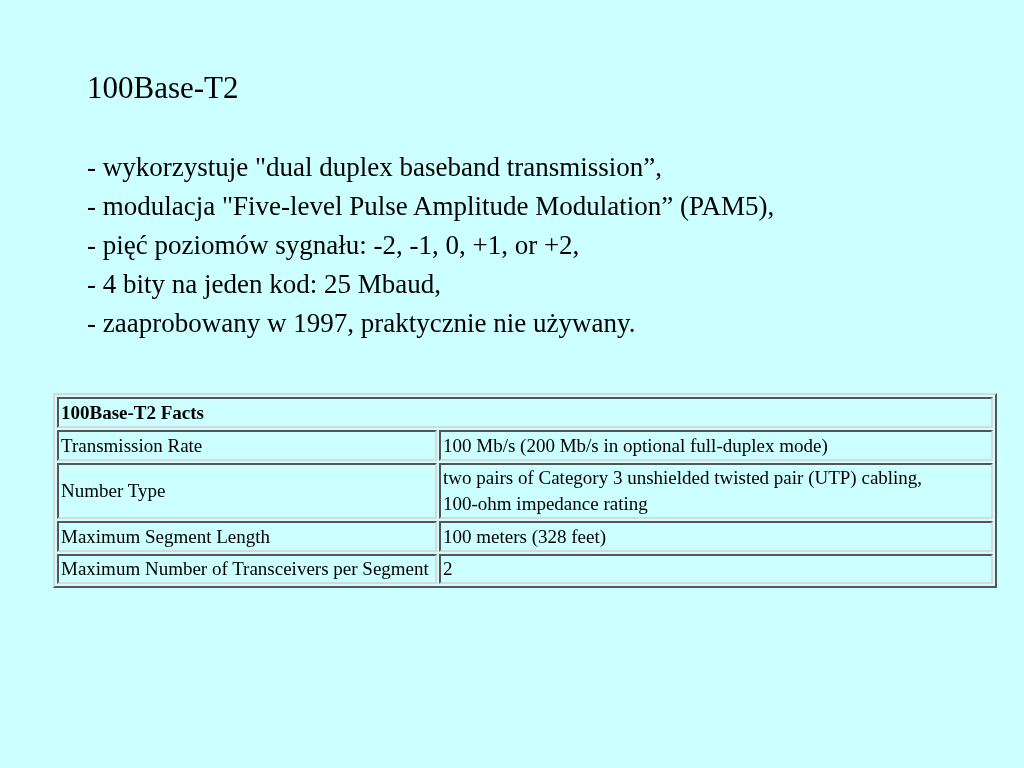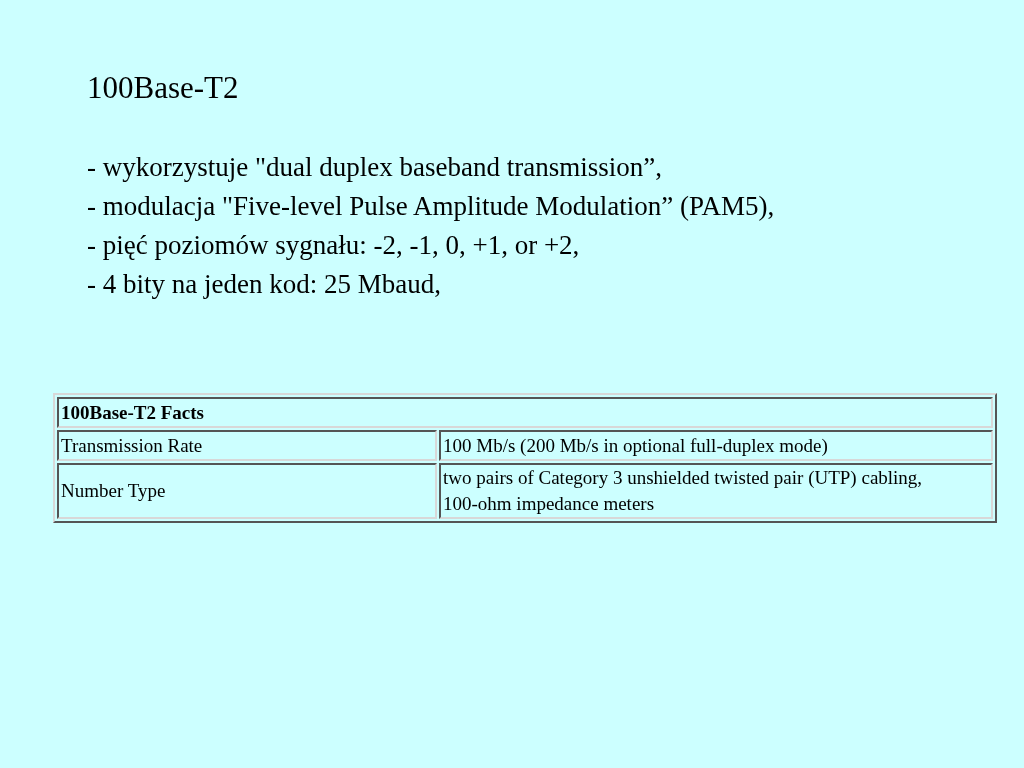--- a/index.html
+++ b/index.html
@@ -63,30 +63,39 @@
 <body>
 
 <div>
   <div class="slide-title">100Base-T2</div>
 
   <div class="bullets">
     <div>- wykorzystuje  "dual duplex baseband transmission”,</div>
     <div>- modulacja "Five-level Pulse Amplitude Modulation” (PAM5),</div>
     <div>- pięć poziomów sygnału: -2, -1, 0, +1, or +2,</div>
     <div>- 4 bity na jeden kod: 25 Mbaud,</div>
+    <div>- zaaprobowany w 1997, praktycznie nie używany.</div>
   </div>
 
   <table class="facts-table">
     <tbody>
         <tr class="row-1line">
       <td colspan="2" class="header-cell">100Base-T2 Facts</td>
     </tr>
     <tr class="row-1line">
       <td class="label-cell">Transmission Rate</td>
       <td>100 Mb/s (200 Mb/s in optional full-duplex mode)</td>
     </tr>
     <tr>
       <td class="label-cell">Number Type</td>
-      <td><span>two pairs of Category 3 unshielded twisted pair (UTP) cabling,</span><br><span>100-ohm impedance meters</span></td>
+      <td><span>two pairs of Category 3 unshielded twisted pair (UTP) cabling,</span><br><span>100-ohm impedance rating</span></td>
+    </tr>
+    <tr class="row-1line">
+      <td class="label-cell">Maximum Segment Length</td>
+      <td>100 meters (328 feet)</td>
+    </tr>
+    <tr>
+      <td class="label-cell">Maximum Number of Transceivers per Segment</td>
+      <td>2</td>
     </tr>
   </tbody>
     </table>
 </div>
 
 </body></html>

